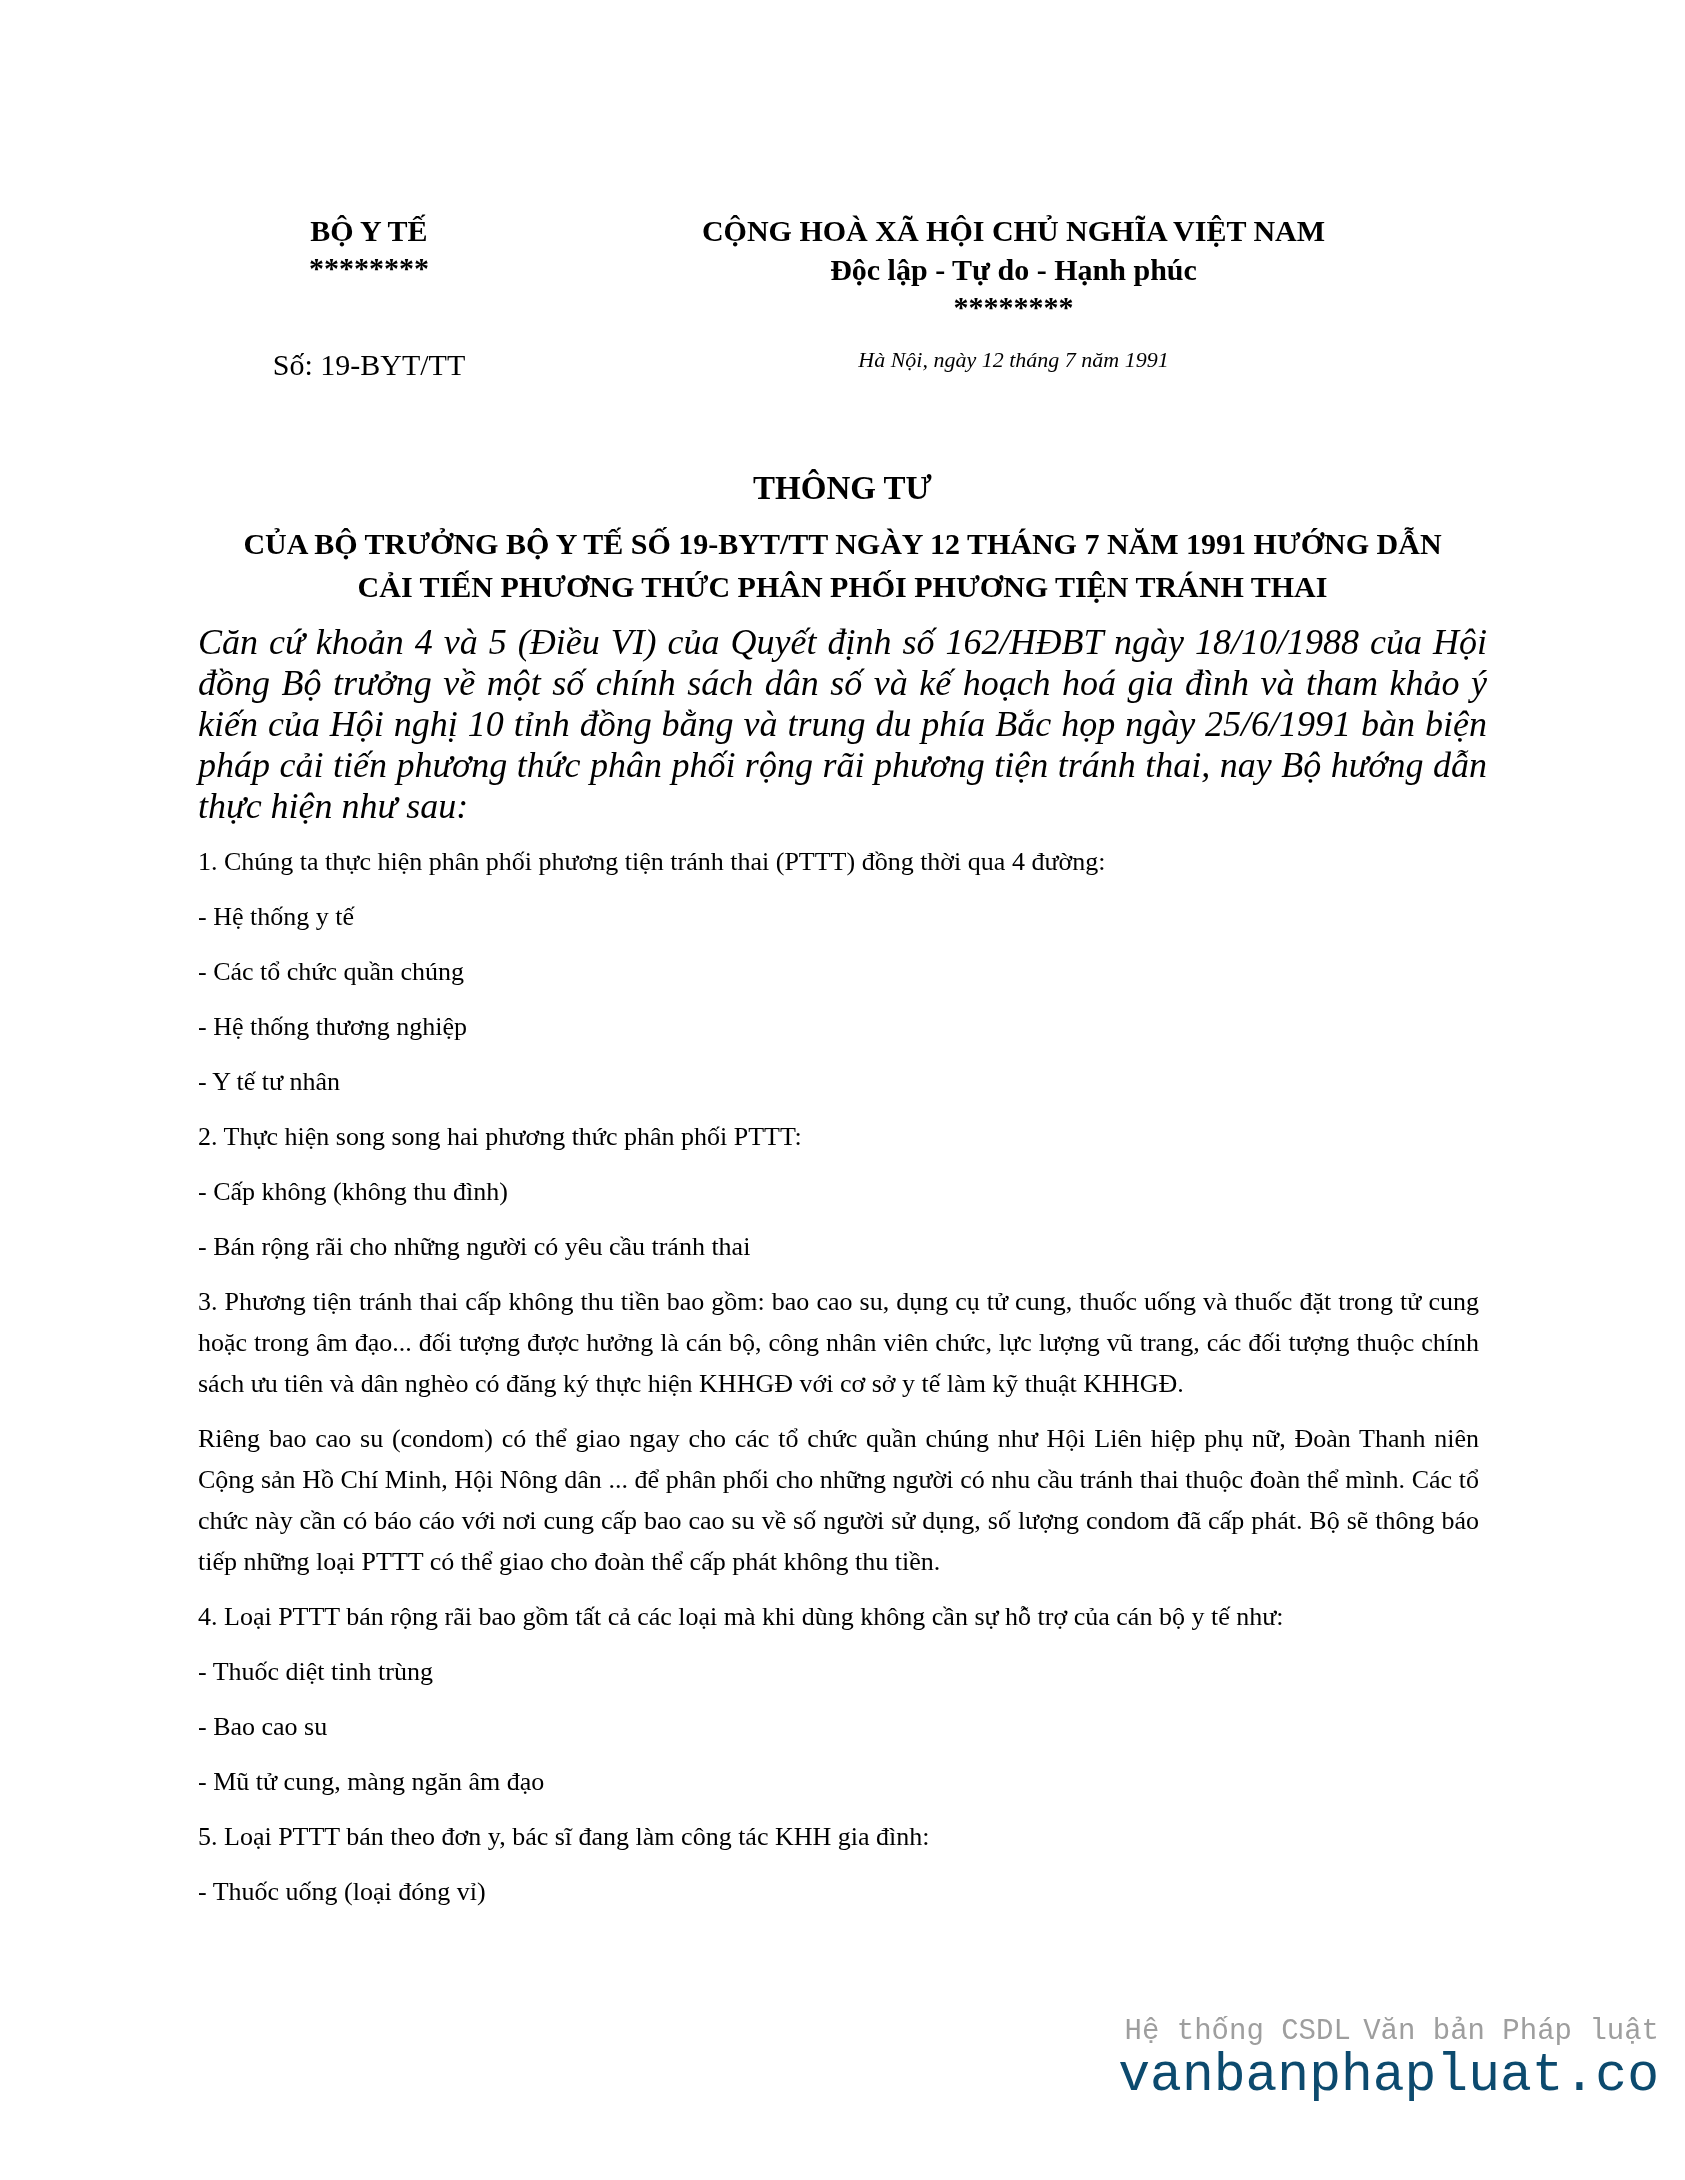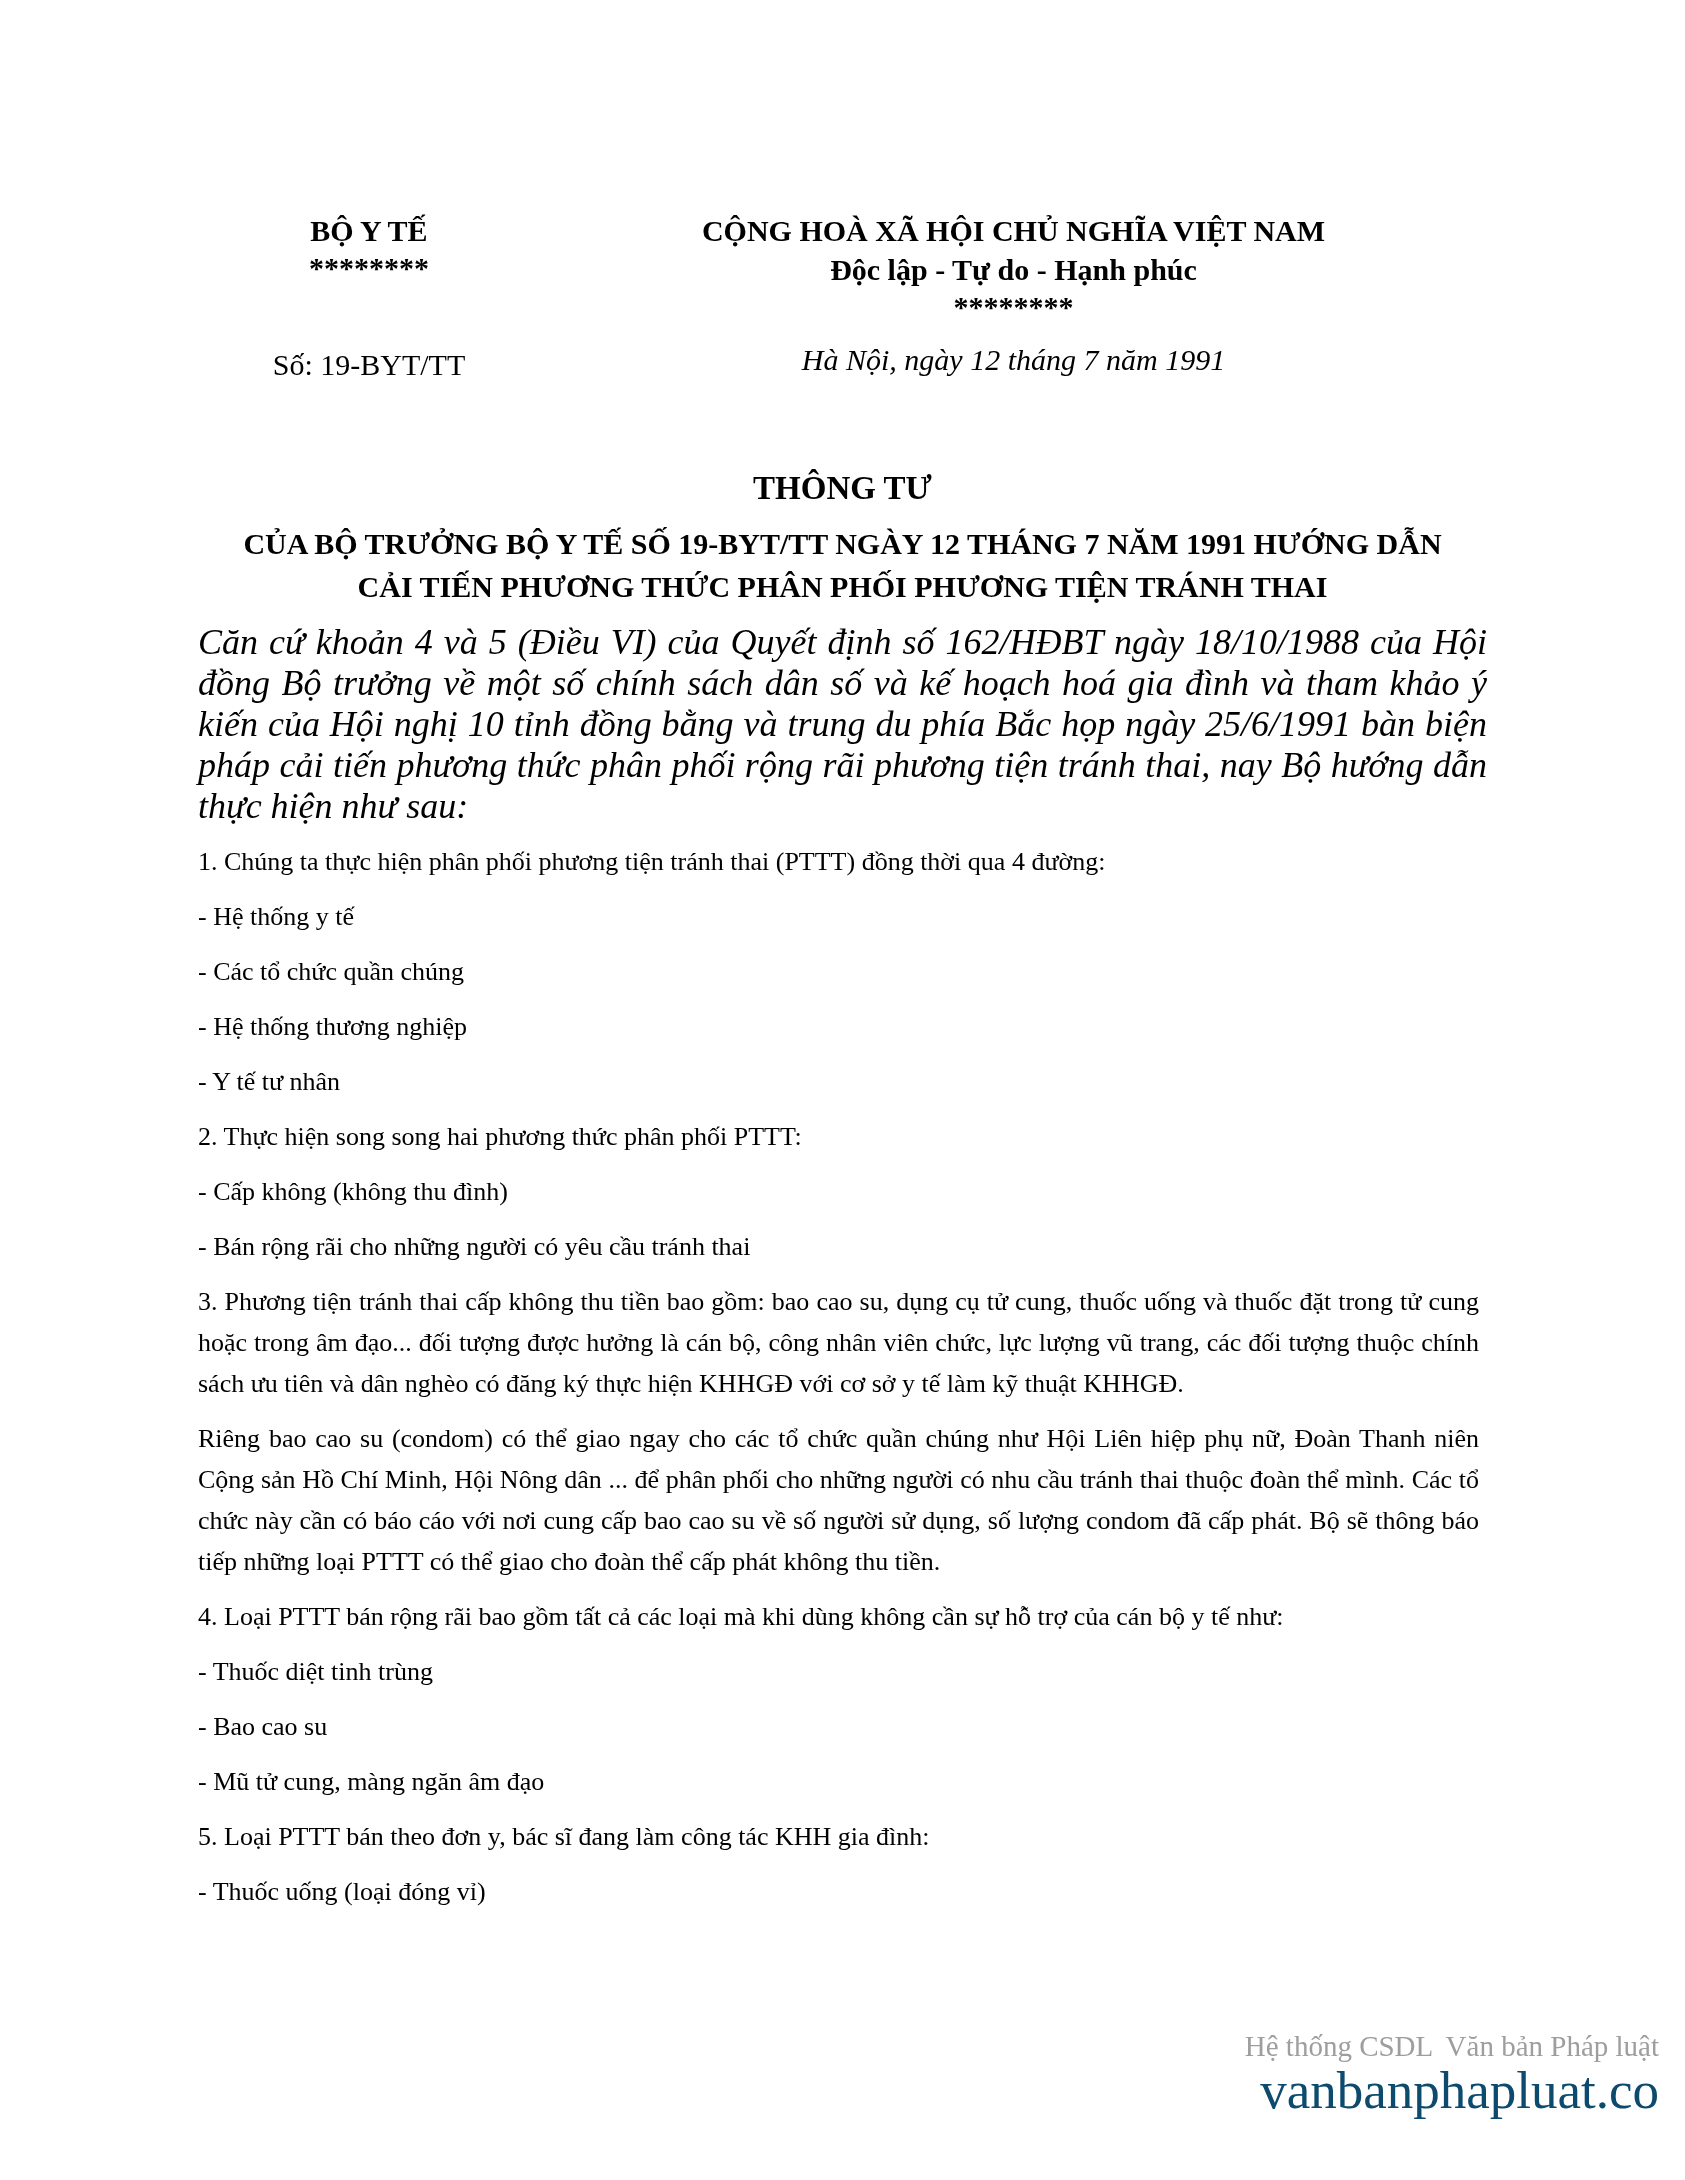--- a/index.html
+++ b/index.html
@@ -41,21 +41,21 @@
     font-size: 30px;
     line-height: 35px;
     font-weight: bold;
   }
   .doc-number {
     font-size: 30px;
     line-height: 39px;
     margin-top: 60px;
   }
   .place-date {
-    font-size: 30px;
+    font-size: 22px;
     line-height: 39px;
     margin-top: 16px;
   }
 
   
   .doc-title {
     margin: 84px 0 0 0;
     font-size: 33px;
     line-height: 40px;
     font-weight: bold;
@@ -84,23 +84,23 @@
     margin: 14px 8px 0 0;
     font-size: 26px;
     line-height: 41px;
     text-align: justify;
   }
 
   
   .watermark {
     position: absolute;
     right: 26px;
-    bottom: 63px;
+    bottom: 77px;
     text-align: right;
-    font-family: Liberation Serif, serif;
+    font-family: Liberation Mono, monospace;
   }
   .wm-line1 {
     font-size: 29px;
     line-height: 32px;
   }
   .wm-gap { margin-left: 12.3px; }
   .wm-line2 {
     font-size: 53px;
     line-height: 53px;
     margin-top: 1.8px;

